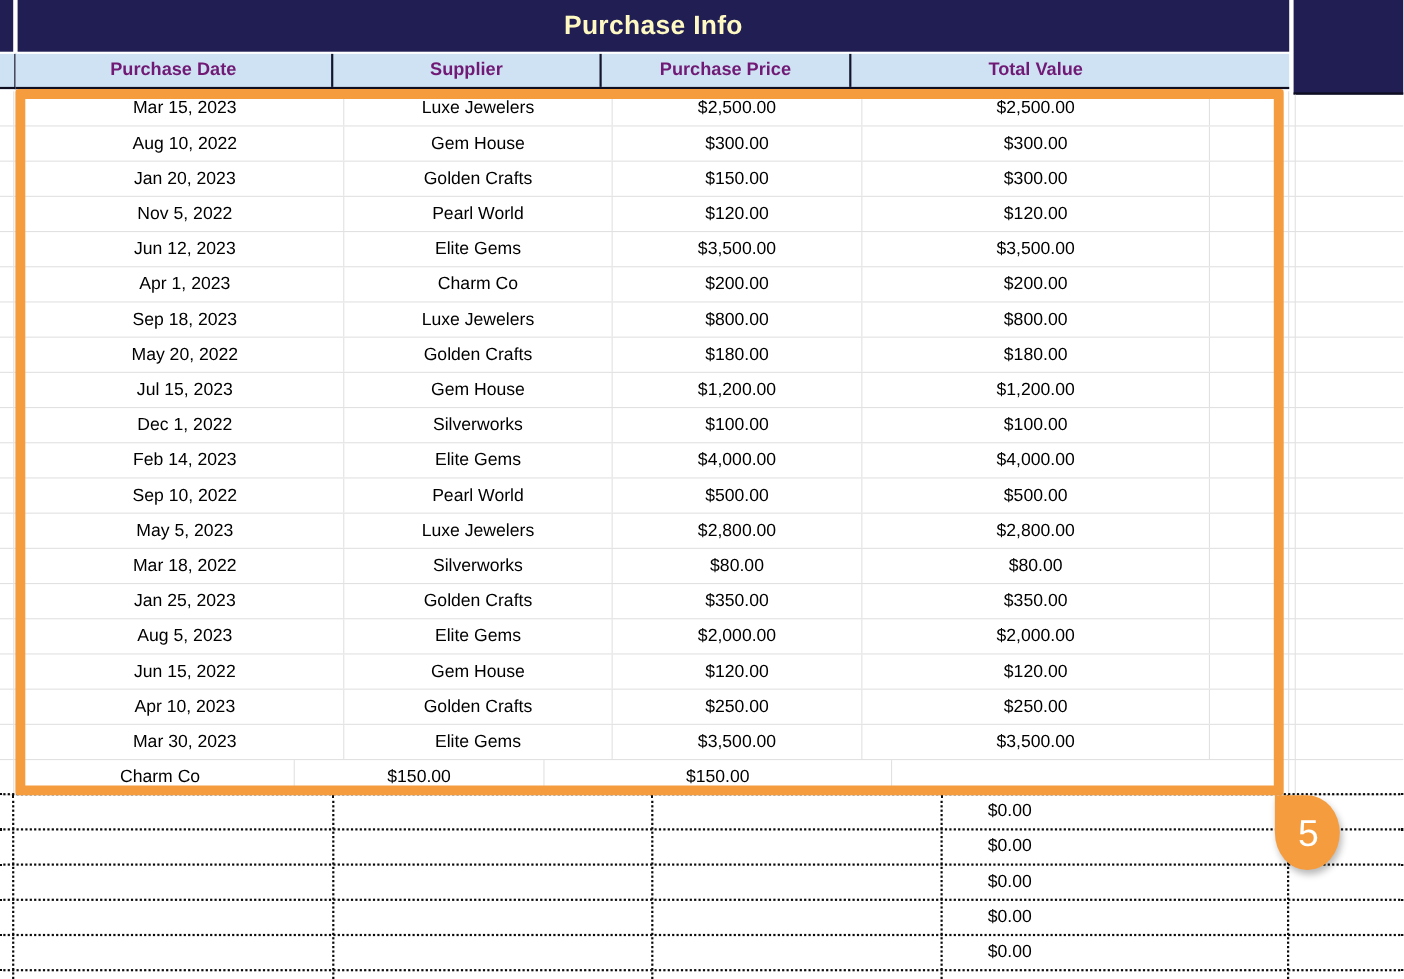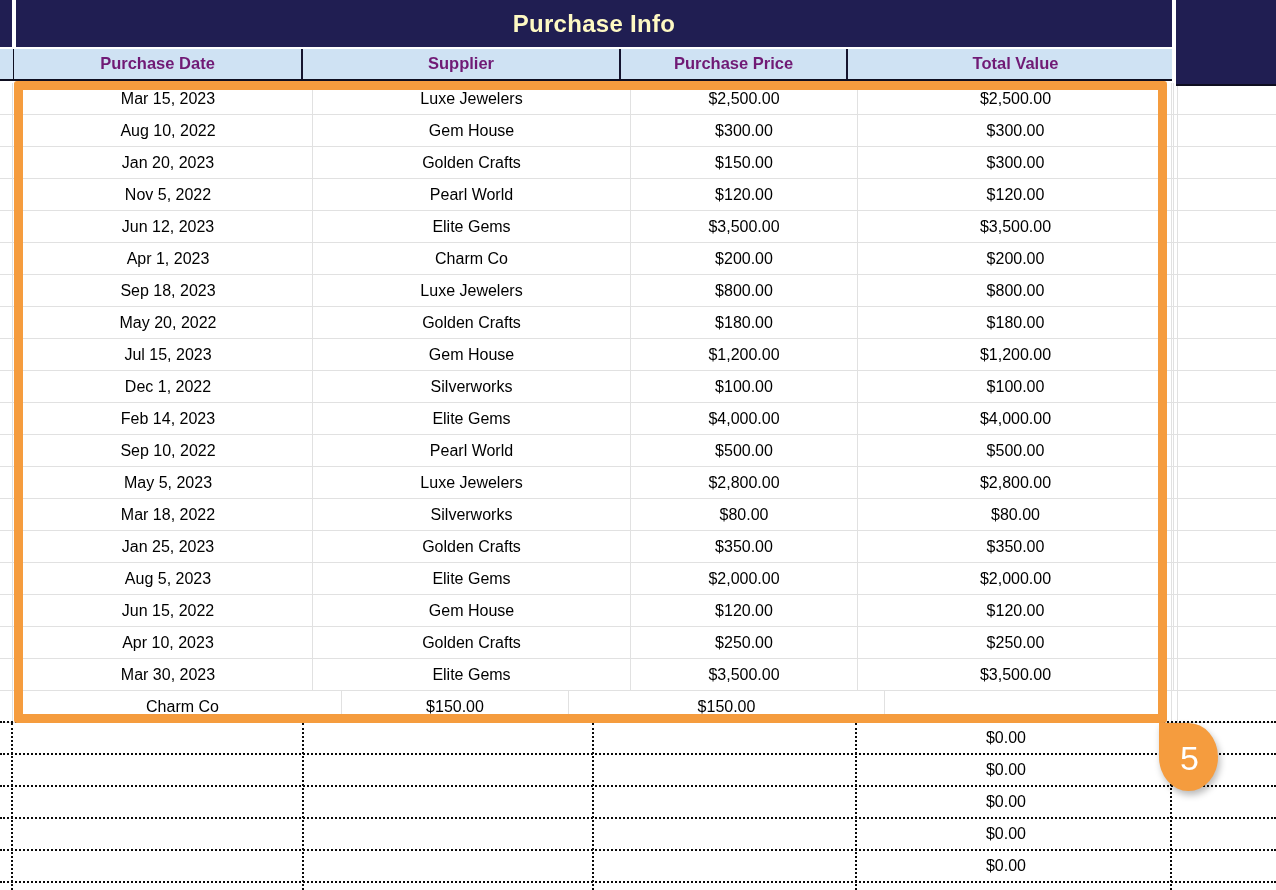--- a/index.html
+++ b/index.html
@@ -26,36 +26,36 @@
   .header-row{
     position:absolute;left:14px;top:49px;width:1158px;height:32px;display:flex;
     background:#CFE2F3;border-bottom:2px solid #0e0e20;box-sizing:border-box;z-index:2;
   }
   .hcell{
     font-weight:bold;font-size:16.5px;color:#701a75;text-align:center;line-height:29px;
     border-right:2px solid #15142e;box-sizing:border-box;
   }
   .hcell:last-child{border-right:none;padding-left:19px;}
   
-  .c0{width:289px;}.c1{width:318px;}.c2{width:227px;}.c3{width:316px;}
+  .c0{width:289px;}.c1{width:244px;}.c2{width:227px;}.c3{width:316px;}
   
   #grid{position:absolute;left:0;top:83px;width:1276px;z-index:1;}
   .row{display:flex;height:32px;border-bottom:1px solid #E1E1E1;box-sizing:border-box;padding-left:24px;}
   .cell{
     font-size:16px;color:#000;text-align:center;line-height:31px;
     border-right:1px solid #E1E1E1;box-sizing:border-box;white-space:nowrap;overflow:hidden;
   }
   
   .vline{position:absolute;width:1px;background:#E1E1E1;z-index:1;}
   #vl-left{left:12px;top:83px;height:640px;}
   #vl-edge{left:1171px;top:83px;height:640px;}
   #vl-right{left:1177px;top:86px;height:637px;}
   
   #empty-grid{position:absolute;left:0;top:723px;width:1276px;z-index:3;}
-  .erow{display:flex;height:32px;border-bottom:2px dotted #0a0a0a;box-sizing:border-box;padding-left:14px;}
+  .erow{display:flex;height:32px;border-bottom:2px dotted #0a0a0a;box-sizing:border-box;}
   .ecell{font-size:16px;color:#000;text-align:center;line-height:30px;white-space:nowrap;}
   #dotted-top{position:absolute;left:0;top:721px;width:1276px;height:0;border-top:2px dotted #0a0a0a;z-index:3;}
   .dotv{position:absolute;top:723px;height:167px;width:0;border-left:2px dotted #0a0a0a;z-index:3;}
   #dv0{left:11px;}#dv1{left:302px;}#dv2{left:592px;}#dv3{left:855px;}#dv4{left:1170px;}
   
   .selection{
     position:absolute;left:14px;top:81px;width:1153px;height:642px;
     border:9px solid #F59C3E;border-radius:3px;box-sizing:border-box;z-index:5;
   }
   .badge{

